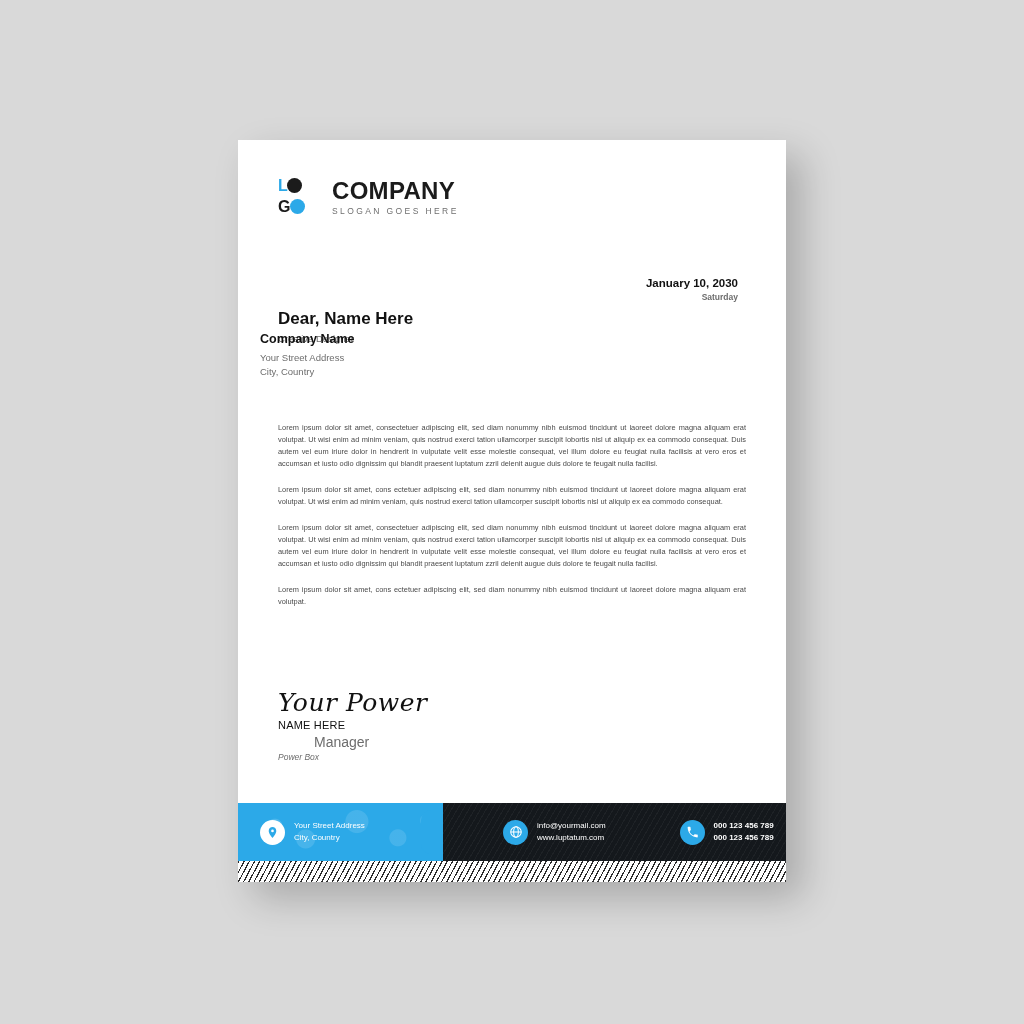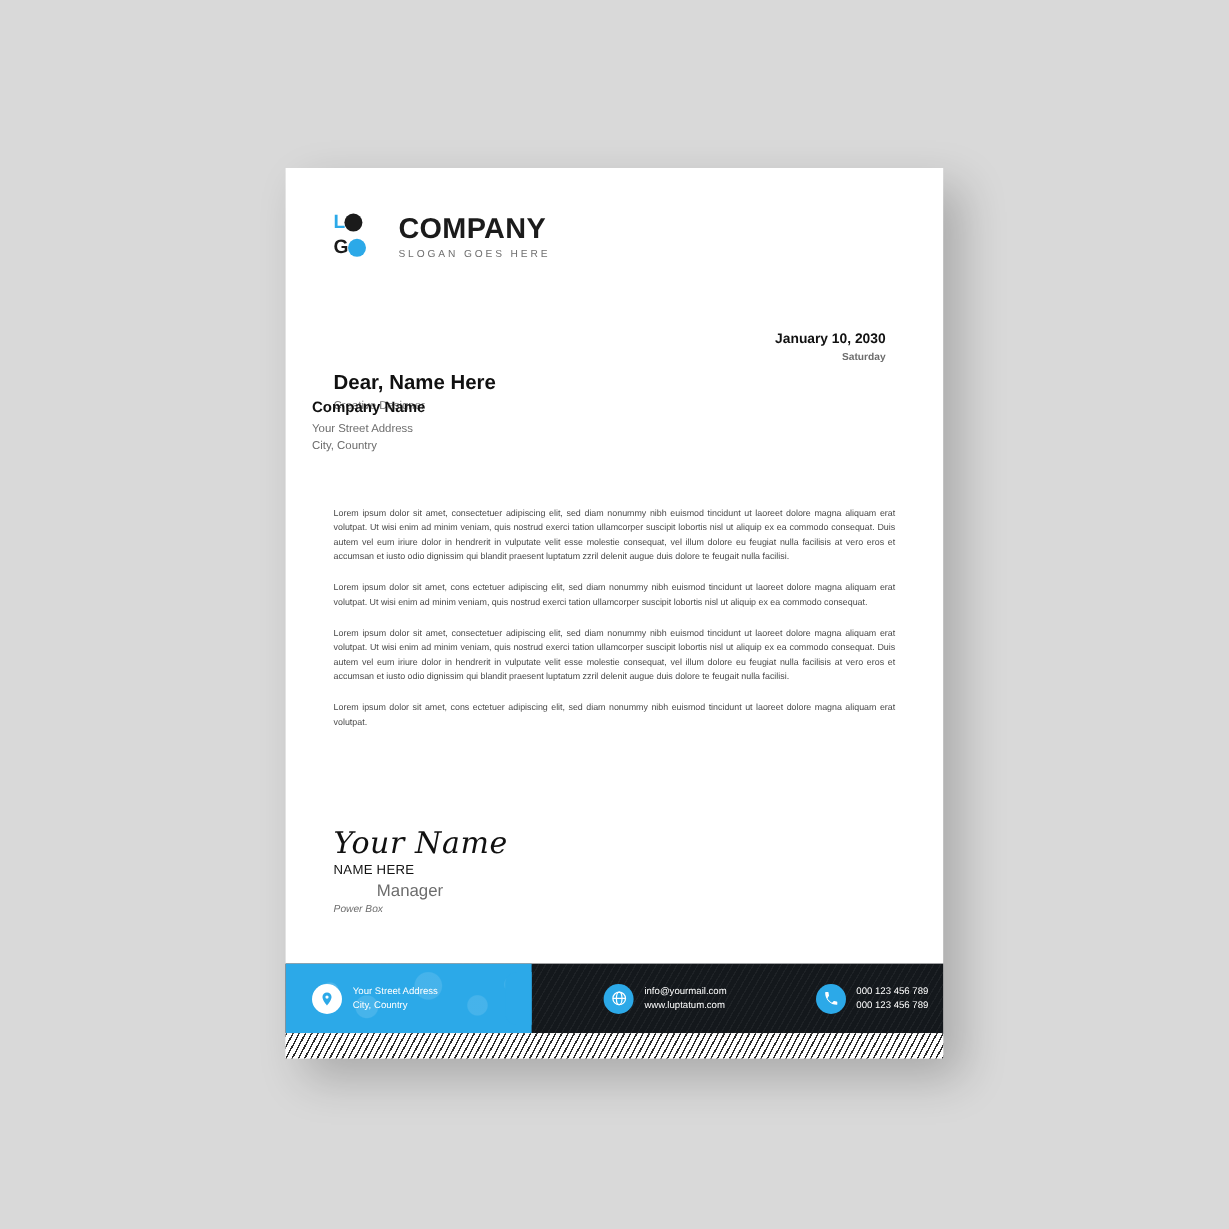--- a/index.html
+++ b/index.html
@@ -261,21 +261,21 @@
 
   .ftext {
     font-size: 8px;
     line-height: 1.5;
     color: #ffffff;
   }
   .footer-blue .ftext { color: #ffffff; }
 
   .addr-item { margin-left: 22px; }
   .web-item  { margin-left: 60px; }
-  .phone-item{ margin-left: 74px; }
+  .phone-item{ margin-left: 74px; font-weight: bold; }
 
   .footer-hatch {
     position: absolute;
     left: 0;
     bottom: 0;
     width: 100%;
     height: 21px;
     background: repeating-linear-gradient(
       -62deg,
       #2b2b2b 0px,
@@ -326,21 +326,21 @@
     </div>
 
     <div class="body-copy">
       <p class="para">Lorem ipsum dolor sit amet, consectetuer adipiscing elit, sed diam nonummy nibh euismod tincidunt ut laoreet dolore magna aliquam erat volutpat. Ut wisi enim ad minim veniam, quis nostrud exerci tation ullamcorper suscipit lobortis nisl ut aliquip ex ea commodo consequat. Duis autem vel eum iriure dolor in hendrerit in vulputate velit esse molestie consequat, vel illum dolore eu feugiat nulla facilisis at vero eros et accumsan et iusto odio dignissim qui blandit praesent luptatum zzril delenit augue duis dolore te feugait nulla facilisi.</p>
       <p class="para">Lorem ipsum dolor sit amet, cons ectetuer adipiscing elit, sed diam nonummy nibh euismod tincidunt ut laoreet dolore magna aliquam erat volutpat. Ut wisi enim ad minim veniam, quis nostrud exerci tation ullamcorper suscipit lobortis nisl ut aliquip ex ea commodo consequat.</p>
       <p class="para">Lorem ipsum dolor sit amet, consectetuer adipiscing elit, sed diam nonummy nibh euismod tincidunt ut laoreet dolore magna aliquam erat volutpat. Ut wisi enim ad minim veniam, quis nostrud exerci tation ullamcorper suscipit lobortis nisl ut aliquip ex ea commodo consequat. Duis autem vel eum iriure dolor in hendrerit in vulputate velit esse molestie consequat, vel illum dolore eu feugiat nulla facilisis at vero eros et accumsan et iusto odio dignissim qui blandit praesent luptatum zzril delenit augue duis dolore te feugait nulla facilisi.</p>
       <p class="para">Lorem ipsum dolor sit amet, cons ectetuer adipiscing elit, sed diam nonummy nibh euismod tincidunt ut laoreet dolore magna aliquam erat volutpat.</p>
     </div>
 
     <div class="signature">
-      <div class="sig-script">Your Name</div>
+      <div class="sig-script">Your Power</div>
       <div class="sig-name">NAME HERE</div>
       <div class="sig-role">Manager</div>
       <div class="sig-dept">Power Box</div>
     </div>
 
     <div class="footer">
       <div class="footer-stripes"></div>
 
       <div class="footer-blue">
         <div class="map-texture"></div>

